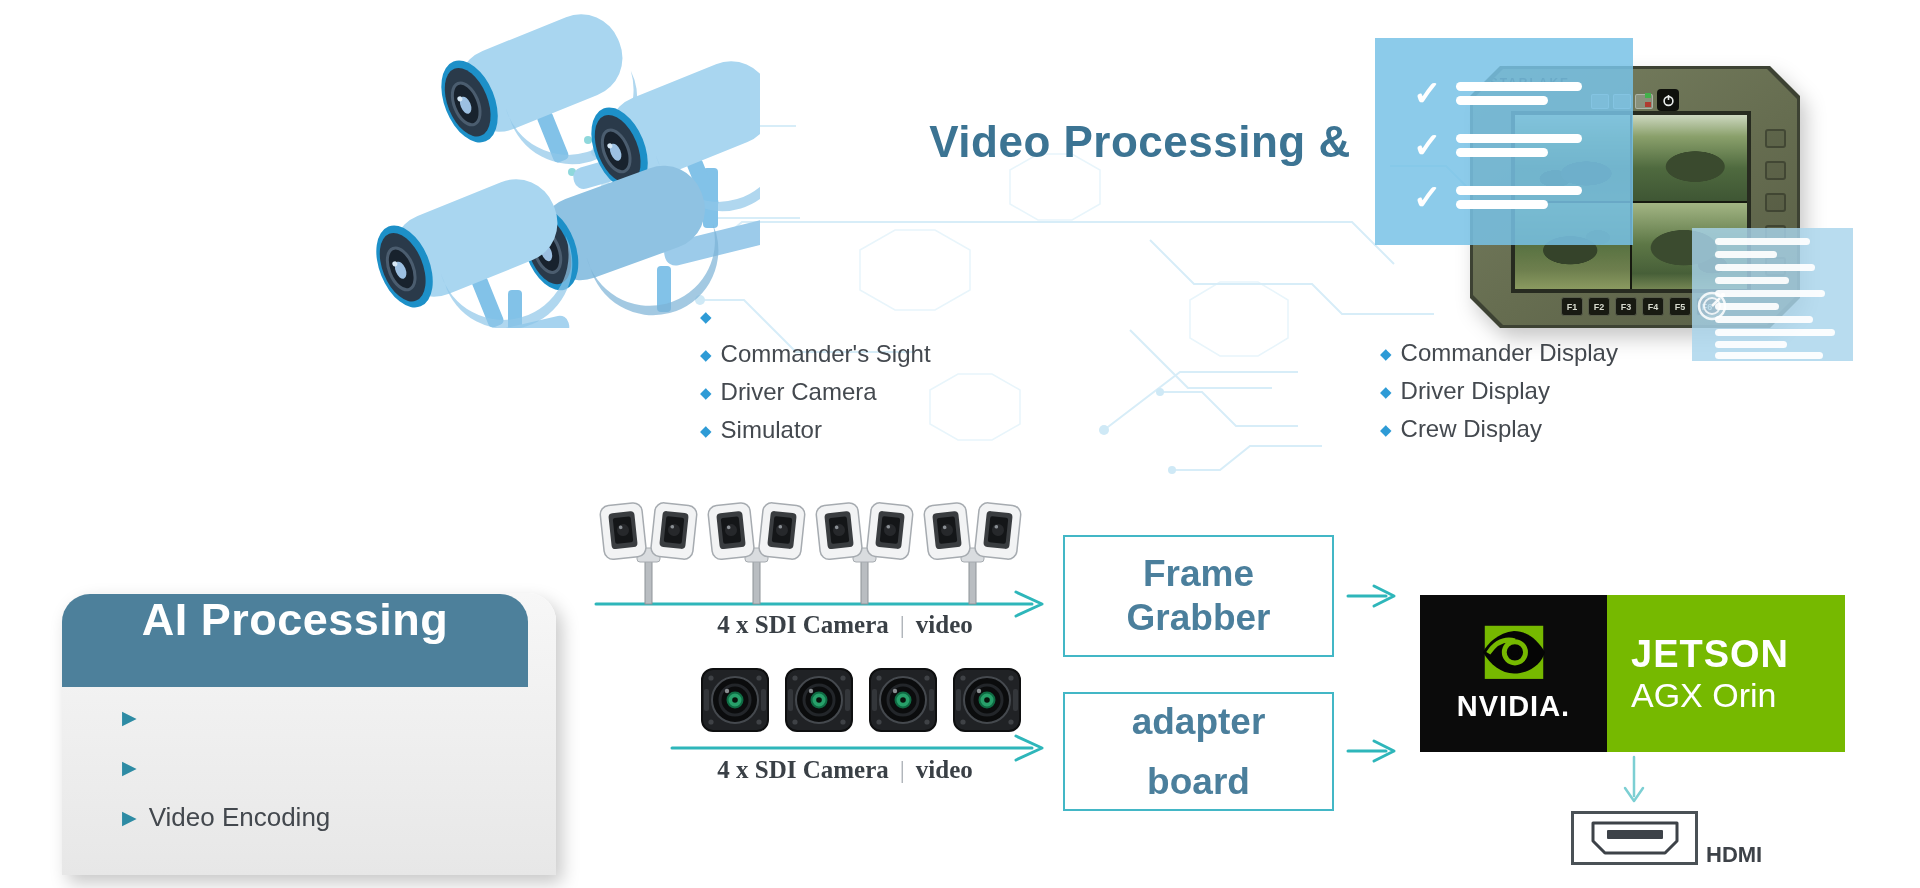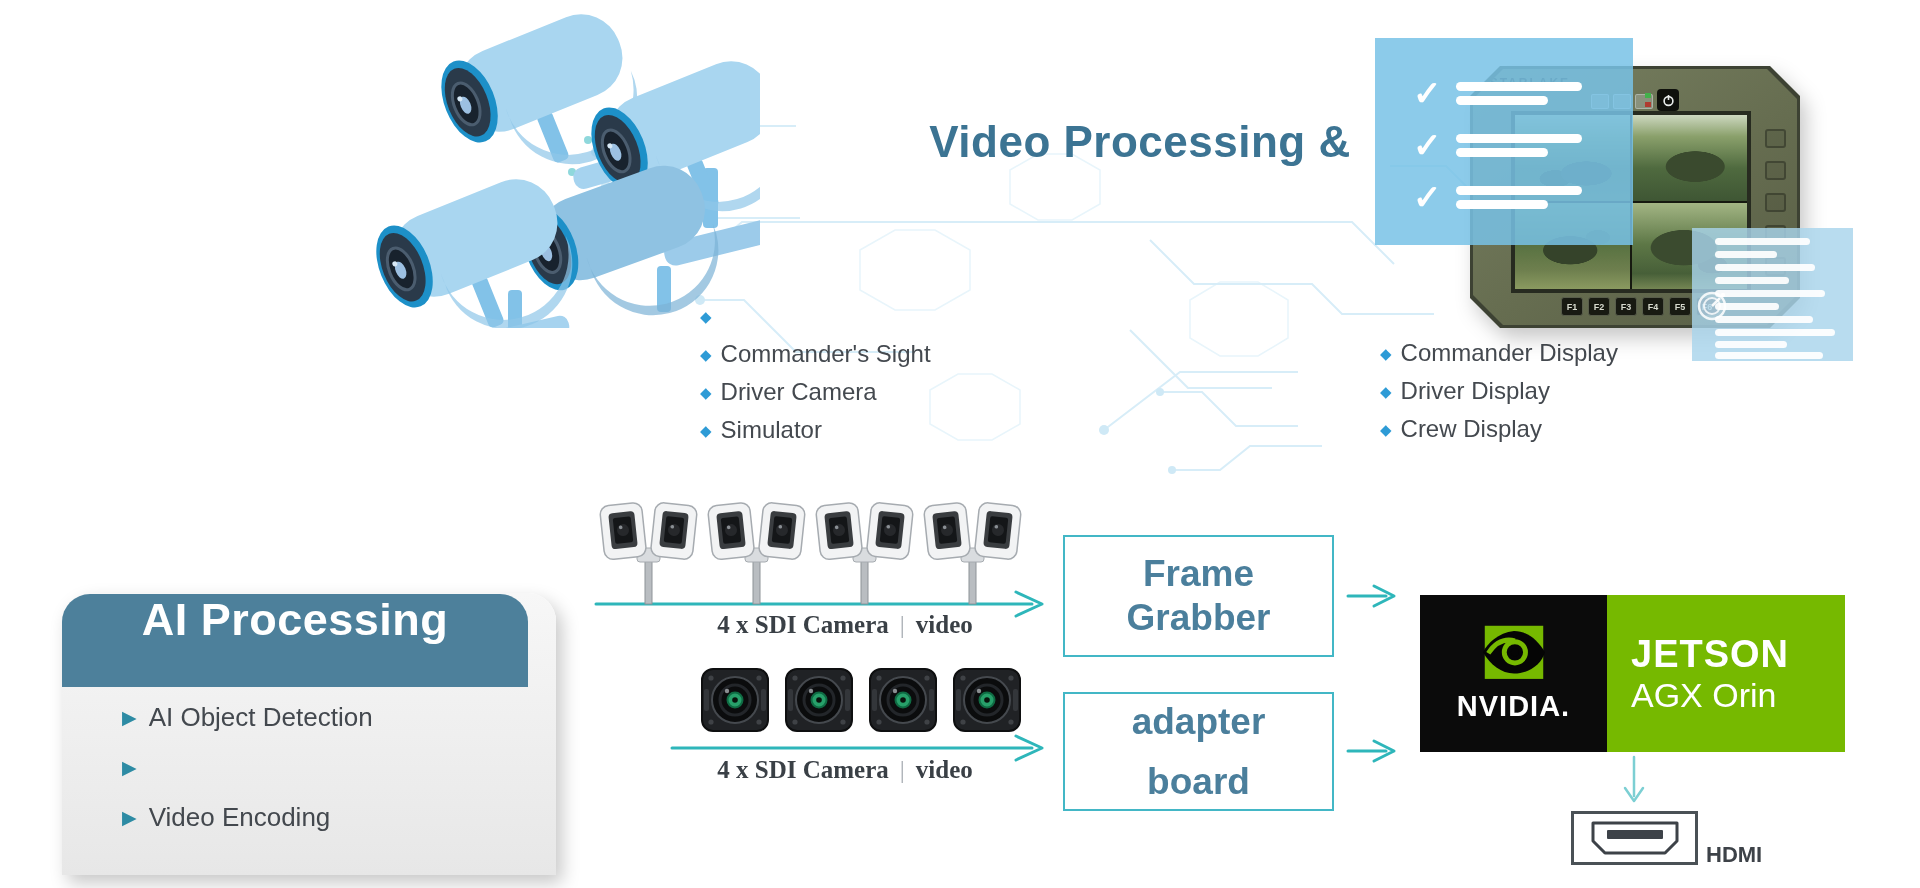--- a/index.html
+++ b/index.html
@@ -341,21 +341,20 @@
     <circle cx="29" cy="7" r="2.2" fill="rgba(255,255,255,.9)"></circle>
   </svg>
 
   <div id="ai-box" class="abs">
     <div id="ai-header" class="abs">
       <span id="ai-title">AI Processing</span>
     </div>
     <div id="ai-items" class="abs">
       <div class="ai-row">
         <span class="tri">▶</span>
-        <span class="ai-text">AI Object Detection</span>
         </div>
       <div class="ai-row">
         <span class="tri">▶</span>
         </div>
       <div class="ai-row">
         <span class="tri">▶</span>
         <span class="ai-text">Video Encoding</span>
         </div>
     </div>
   </div>

